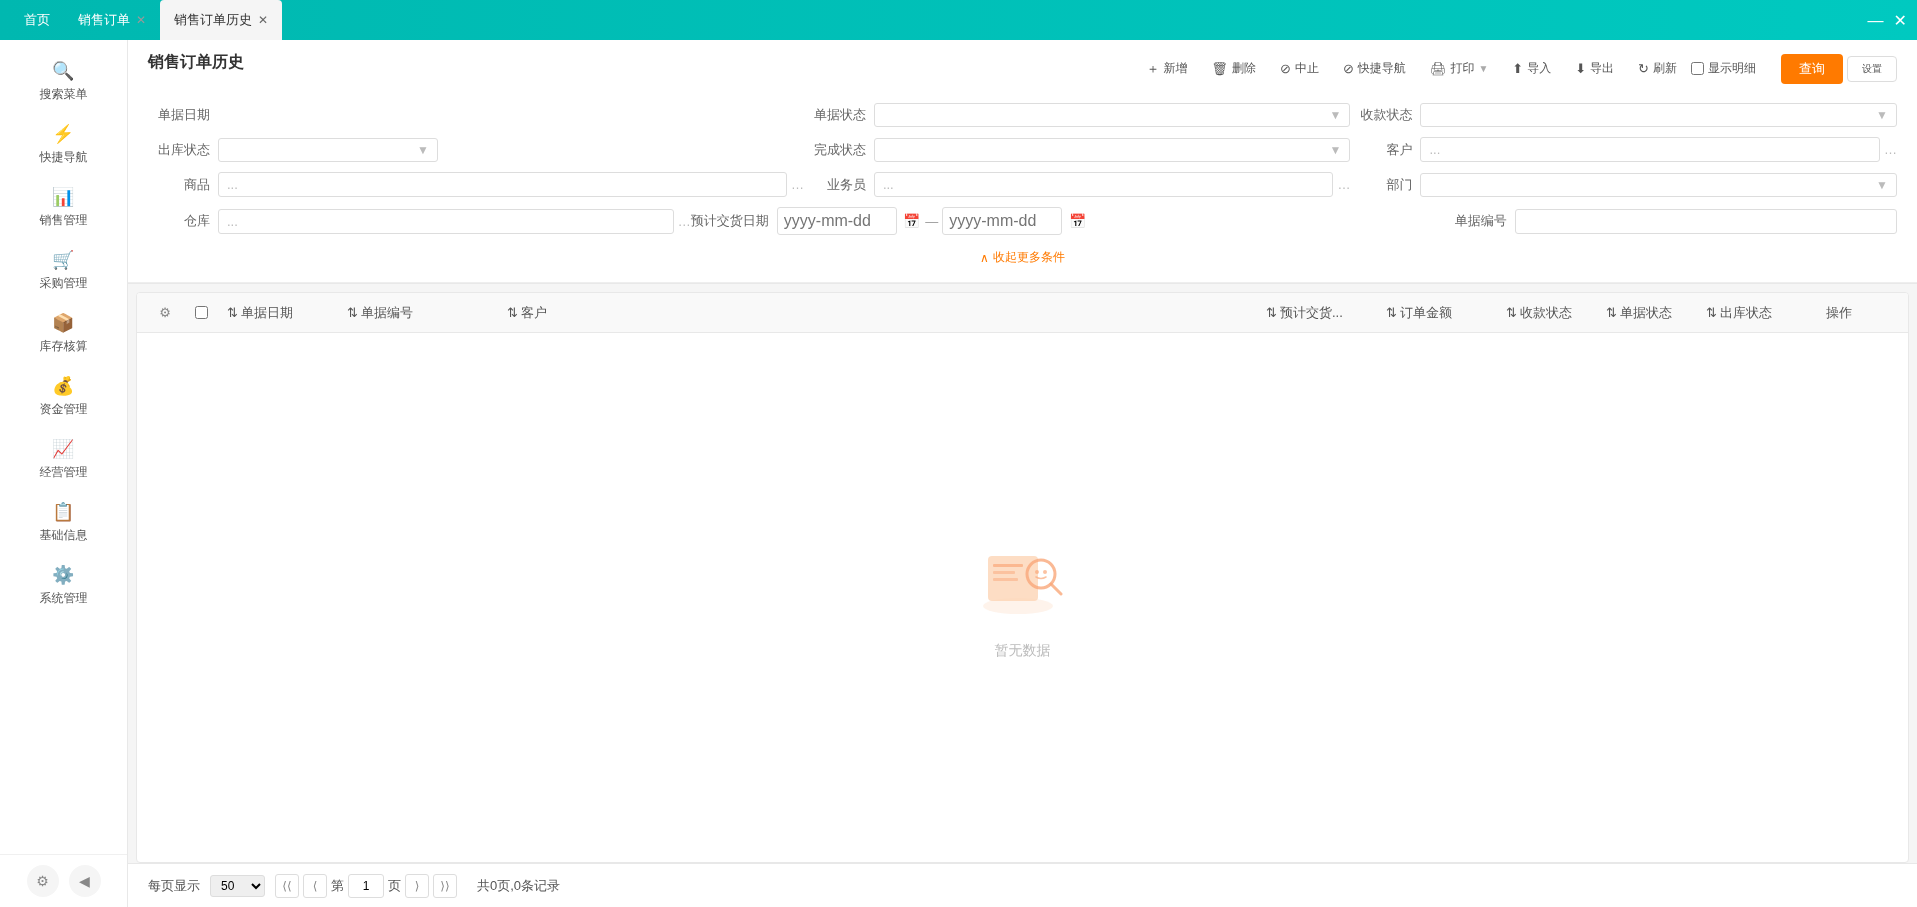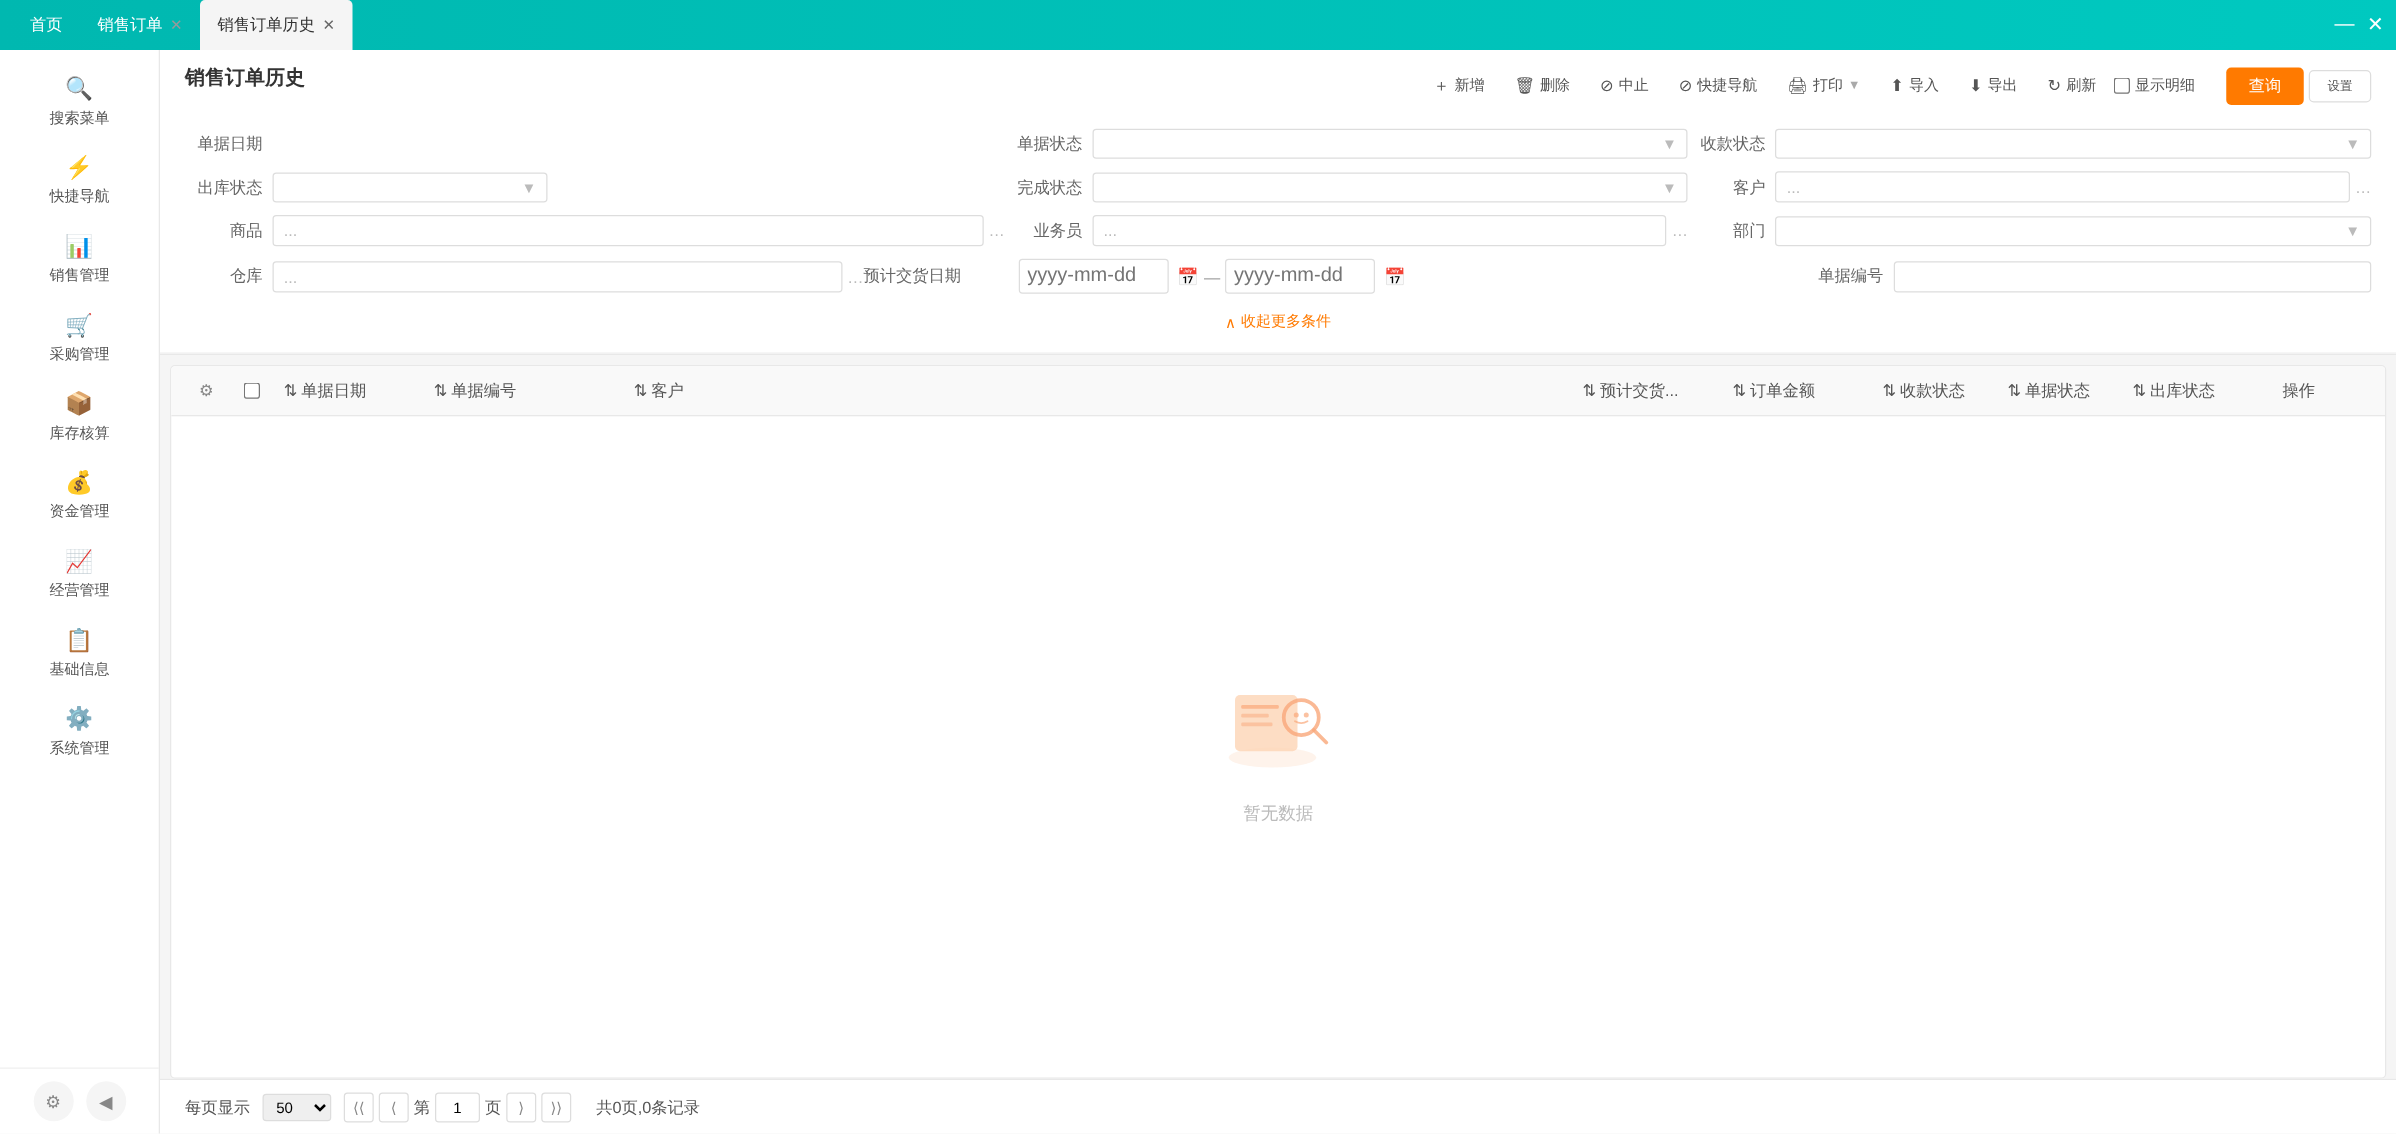--- a/index.html
+++ b/index.html
@@ -583,21 +583,21 @@
             </div>
           </div>
         </div>
 
         <div class="filter-row">
           <div class="filter-col" style="flex:1.8;">
             <span class="filter-label">仓库</span>
             <input class="input-control" style="flex: 1 1 0%;" placeholder="...">
             <span class="dotdot">…</span>
           </div>
-          <div class="filter-col" style="flex:2.5;gap:38px;">
+          <div class="filter-col" style="flex:2.5;">
             <span class="filter-label">预计交货日期</span>
             <div class="date-input-wrap">
               <input class="date-input" placeholder="yyyy-mm-dd" style="">
               <span class="calendar-icon">📅</span>
               <span class="date-dash">—</span>
               <input class="date-input" placeholder="yyyy-mm-dd" style="">
               <span class="calendar-icon">📅</span>
             </div>
           </div>
           <div class="filter-col" style="flex:1.5;">

